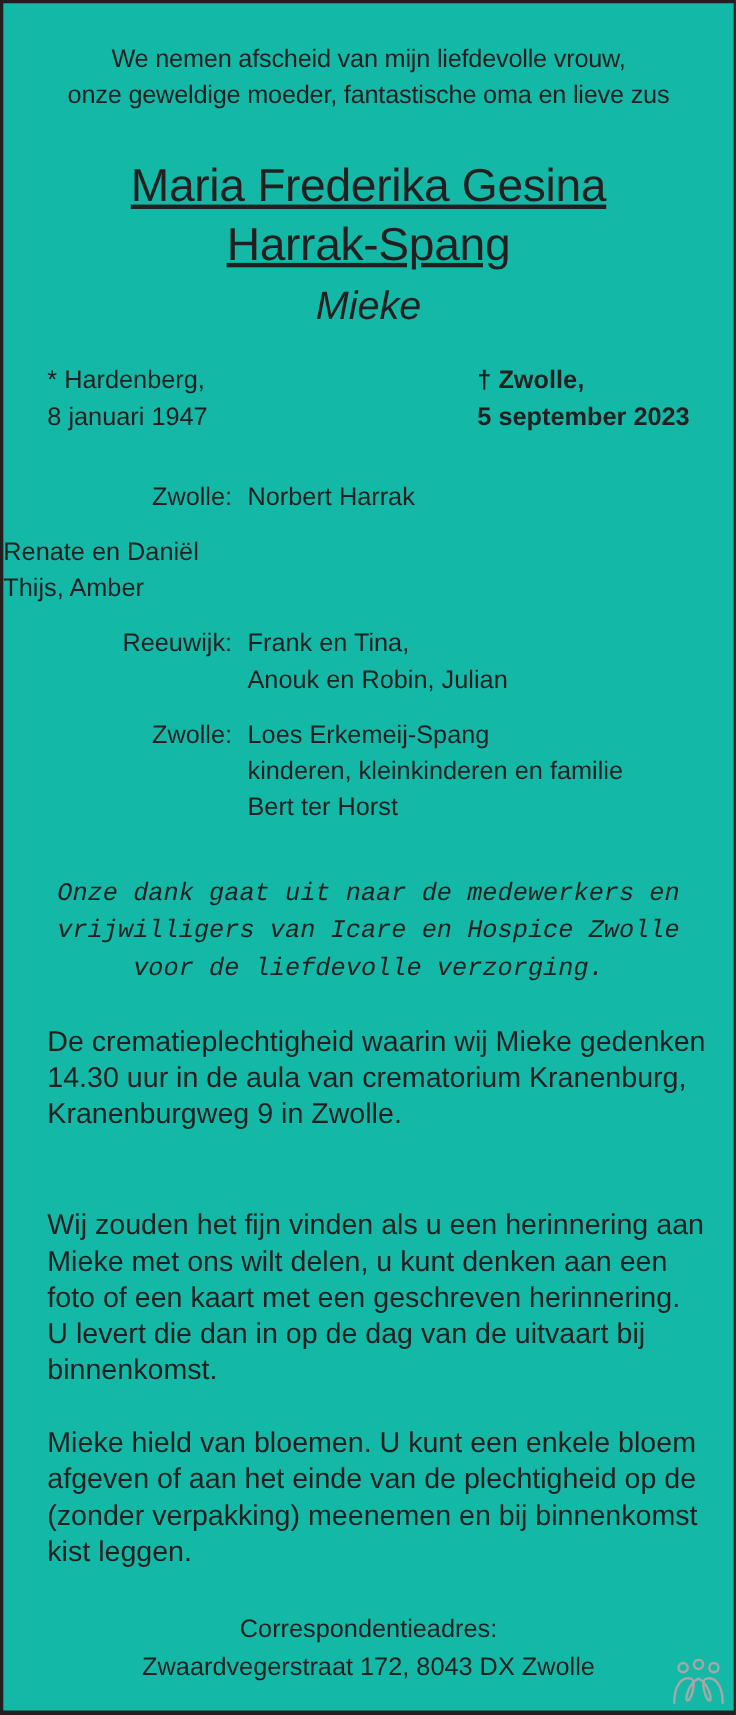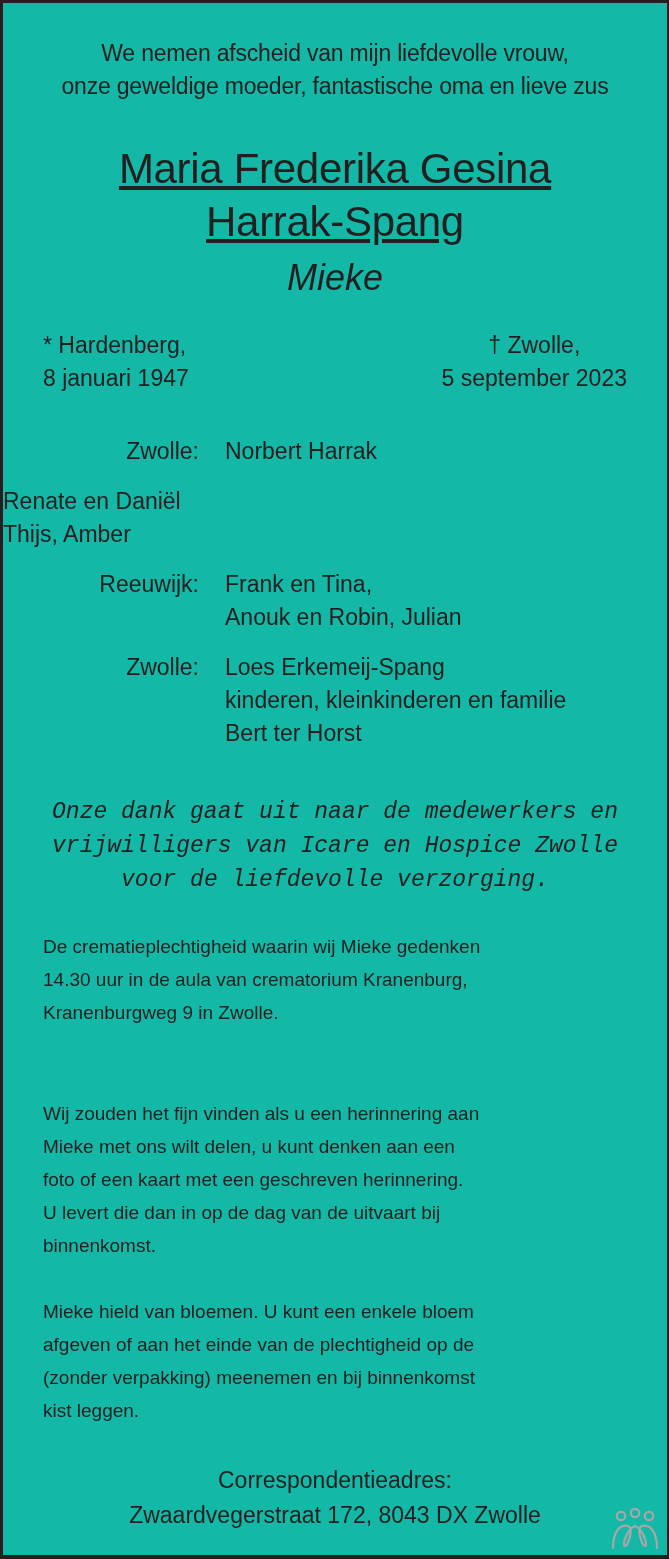--- a/index.html
+++ b/index.html
@@ -52,50 +52,50 @@
     }
     .dates {
       top: 326px;
       left: 40px;
       right: 40px;
       display: flex;
       justify-content: space-between;
       font-size: 23px;
       line-height: 33px;
     }
-    .dates .right { text-align: center; }
+    .dates .right { text-align: left; font-weight: bold; }
     .family {
       top: 432px;
       left: 0;
       right: 0;
       font-size: 23px;
       line-height: 33px;
     }
     .fam-row {
       display: flex;
       margin-bottom: 17px;
     }
     .fam-place {
       width: 222px;
       text-align: right;
-      padding-right: 26px;
+      padding-right: 14px;
       box-sizing: border-box;
     }
     .fam-names div { white-space: nowrap; }
     .thanks {
       top: 792px;
       font-size: 23px;
       line-height: 34px;
       font-style: italic;
       font-family: Liberation Mono, monospace;
     }
     .para {
       left: 40px;
       right: 30px;
-      font-size: 19px;
+      font-size: 26px;
       line-height: 33px;
     }
     .para div { white-space: nowrap; }
     .p1 { top: 927px; }
     .p2 { top: 1094px; }
     .p3 { top: 1292px; }
     .address {
       top: 1460px;
       font-size: 23px;
       line-height: 35px;

